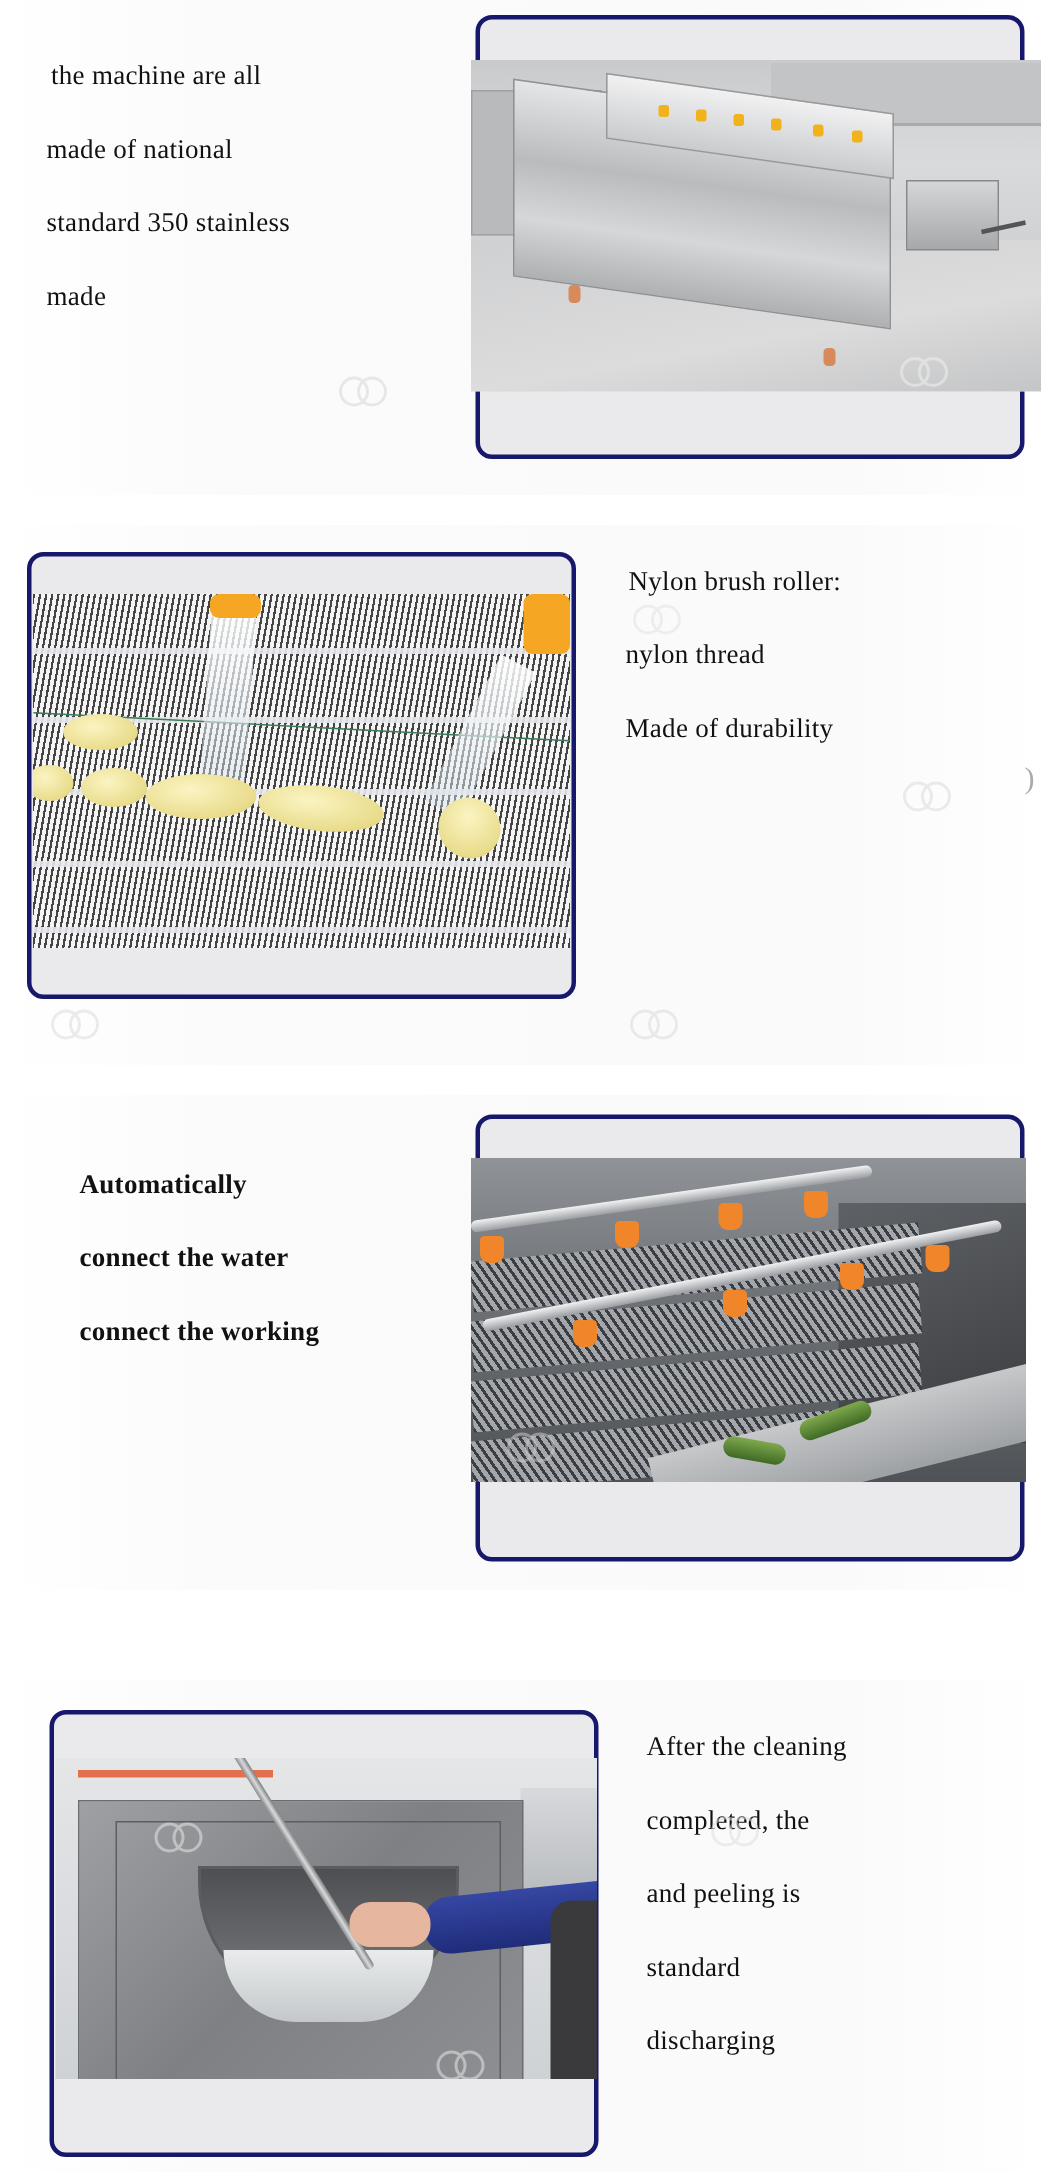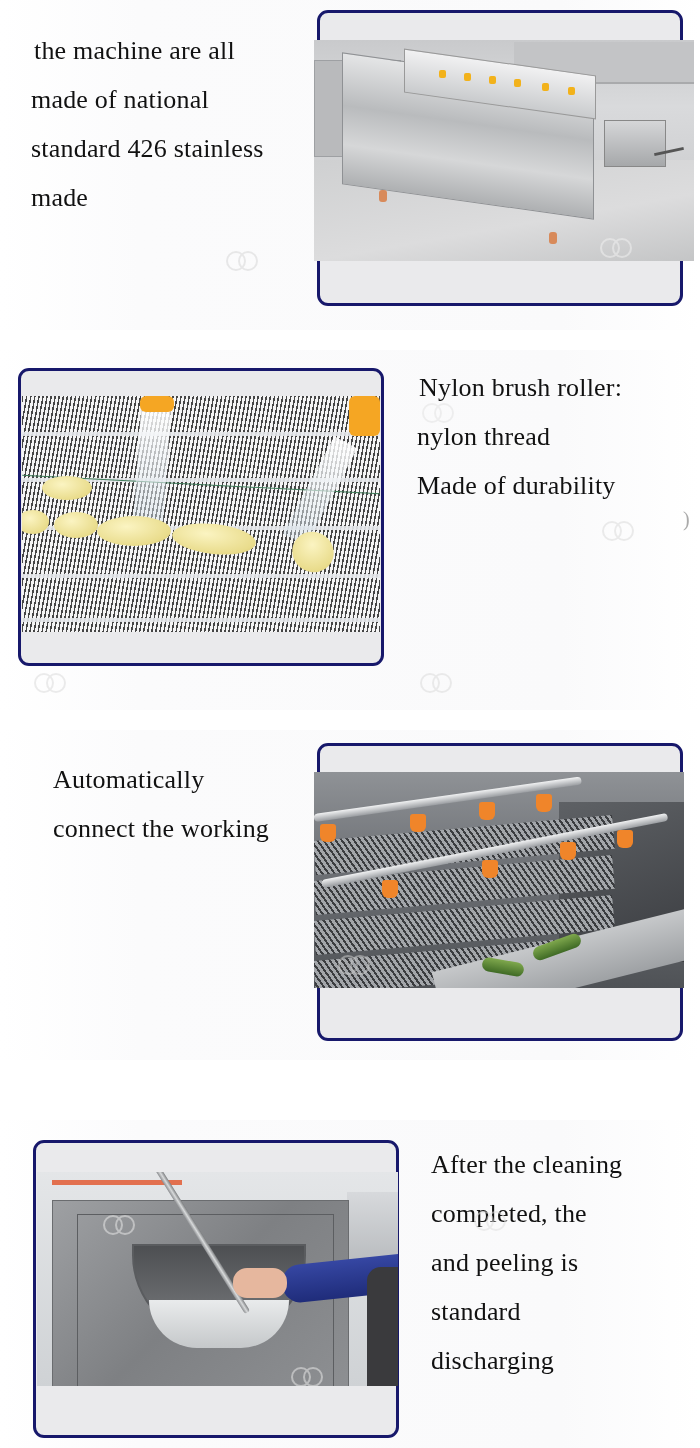--- a/index.html
+++ b/index.html
@@ -1,18 +1,18 @@
 <!DOCTYPE html>
 <html><head>
 <meta charset="utf-8">
 <style>
   html, body { margin: 0; padding: 0; background: #ffffff; }
   body { width: 700px; height: 1448px; position: relative; overflow: hidden; font-family: "Liberation Serif", "DejaVu Serif", serif; }
   .panel { position: absolute; left: 0; width: 700px; background: linear-gradient(90deg, #ffffff 0%, #fbfbfc 20%, #fafafb 80%, #ffffff 100%); }
-  .caption { position: absolute; color: #111; font-size: 26px; line-height: 49px; white-space: nowrap; letter-spacing: 0.2px; }
+  .caption { position: absolute; color: #111; font-size: 18px; line-height: 49px; white-space: nowrap; letter-spacing: 0.2px; }
   .caption div { height: 49px; }
   .frame { position: absolute; border: 3px solid #17186b; border-radius: 11px; background: #eaeaec; box-sizing: border-box; }
   .photo { position: absolute; overflow: hidden; }
   .wm { position: absolute; width: 40px; height: 26px; opacity: 0.55; }
   .wm svg { width: 100%; height: 100%; }
 
   
   .p1 { left: 314px; top: 40px; width: 380px; height: 221px;
         background: linear-gradient(180deg, #c9cacc 0%, #d9dadc 30%, #cfd0d2 60%, #dedfe0 100%); }
   .p1 .floor { position:absolute; left:0; top:120px; width:100%; height:101px; background: linear-gradient(170deg,#cfd0d1,#dcdcdd 60%,#c4c5c6); }
@@ -60,21 +60,21 @@
   .p4 .person { position:absolute; left:330px; top:95px; width:35px; height:119px; background:#3a3a3d; border-radius: 14px 0 0 0; }
   .p4 .right-bg { position:absolute; left:310px; top:20px; width:51px; height:75px; background: linear-gradient(180deg,#d7d9dc,#b7babd); }
 </style>
 </head>
 <body>
 
 <div class="panel" style="top:0;height:330px;">
   <div class="caption" style="left:31px;top:26px;">
     <div style="padding-left:3px;">the machine are all</div>
     <div>made of national</div>
-    <div>standard 426 stainless</div>
+    <div>standard 350 stainless</div>
     <div>made</div>
   </div>
   <div class="wm" style="left:222px;top:248px;">
     <svg viewBox="0 0 40 26">
         <g fill="none" stroke="#d8d8d8" stroke-width="2">
           <circle cx="14" cy="13" r="9"></circle>
           <circle cx="26" cy="13" r="9"></circle>
         </g>
       </svg>
   </div>
@@ -160,22 +160,23 @@
   <div class="orange" style="left:327px;top:0;width:31px;height:40px;"></div>
   <div class="potato" style="left:20px;top:80px;width:50px;height:24px;"></div>
   <div class="potato" style="left:-5px;top:114px;width:32px;height:24px;"></div>
   <div class="potato" style="left:32px;top:116px;width:44px;height:26px;"></div>
   <div class="potato" style="left:75px;top:120px;width:74px;height:30px;"></div>
   <div class="potato" style="left:150px;top:128px;width:84px;height:30px;transform:rotate(6deg);"></div>
   <div class="potato" style="left:270px;top:136px;width:42px;height:40px;transform:rotate(30deg);"></div>
 </div>
 
 <div class="panel" style="top:730px;height:330px;">
-  <div class="caption" style="left:53px;top:25px;">
+  <div class="caption" style="left:53px;top:35px;font-weight:bold;">
     <div>Automatically</div>
+    <div>connect the water</div>
     <div>connect the working</div>
   </div>
   <div class="frame" style="left:317px;top:13px;width:366px;height:298px;"></div>
 </div>
 <div class="photo p3" title="Spray pipes with orange nozzles above brush rollers">
   <div class="side"></div>
   <div class="roller" style="top:56px;"></div>
   <div class="roller" style="top:96px;"></div>
   <div class="roller" style="top:136px;"></div>
   <div class="roller" style="top:176px;"></div>

